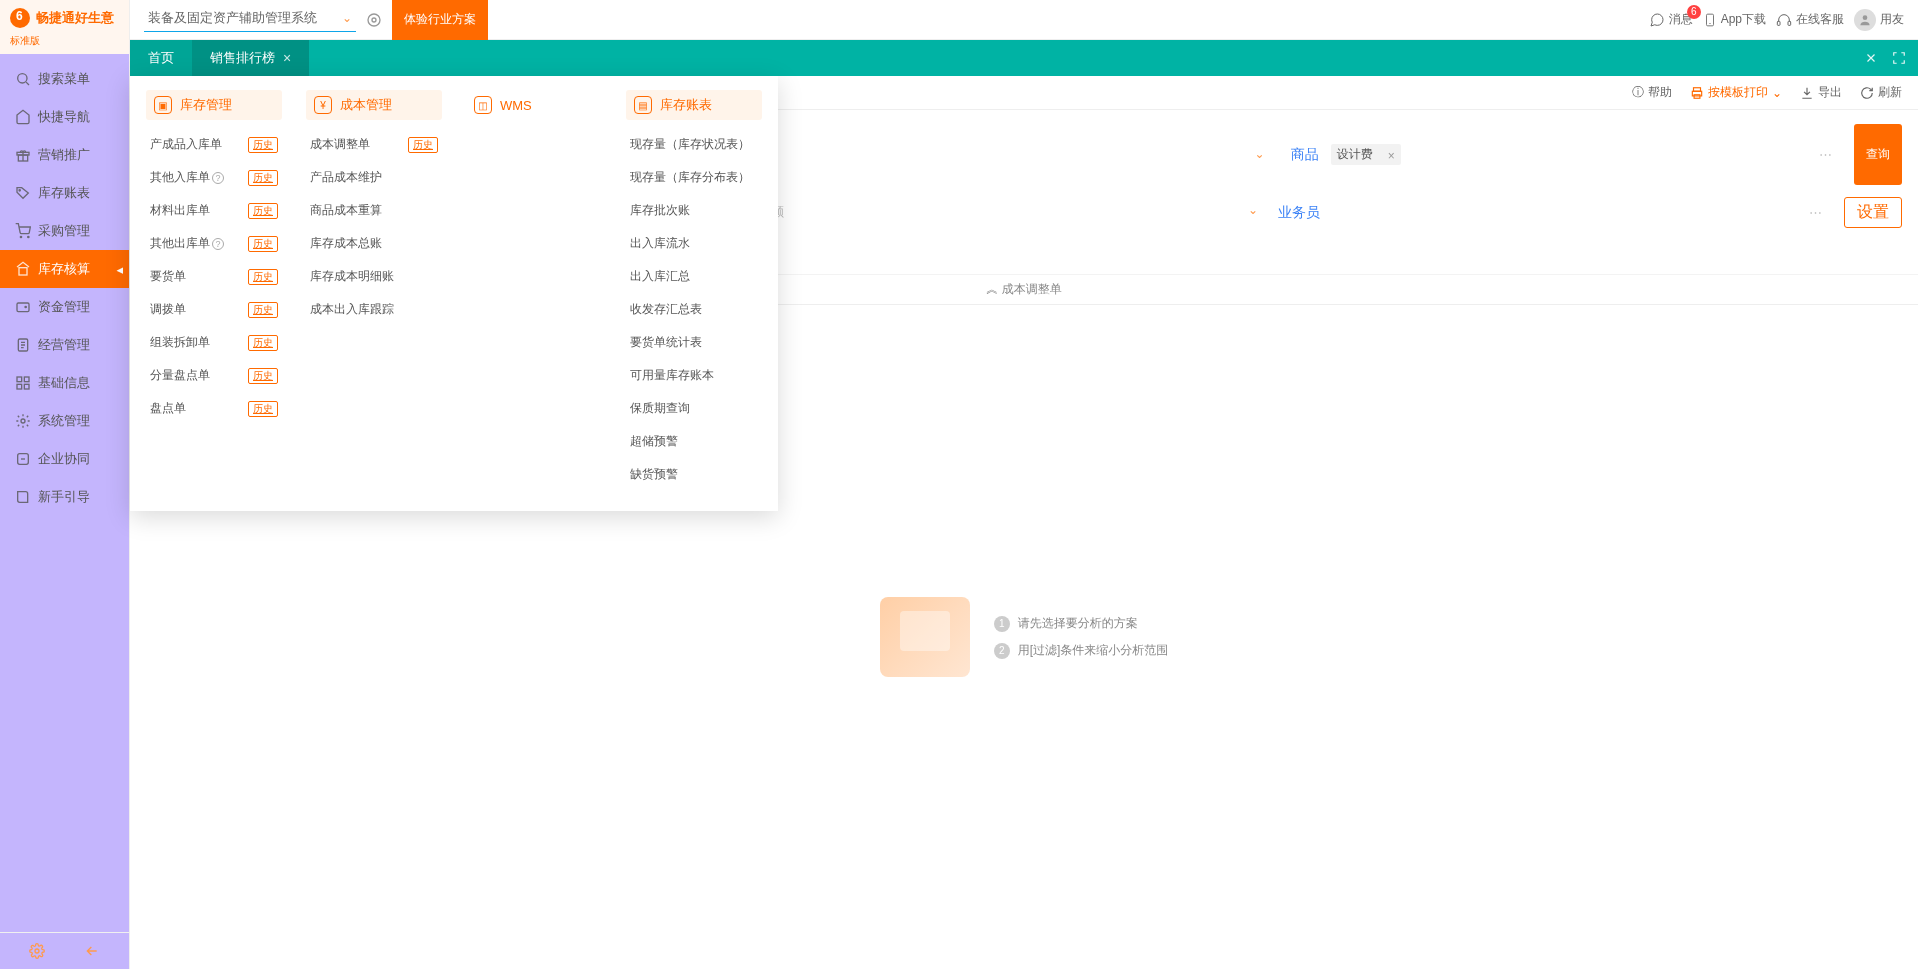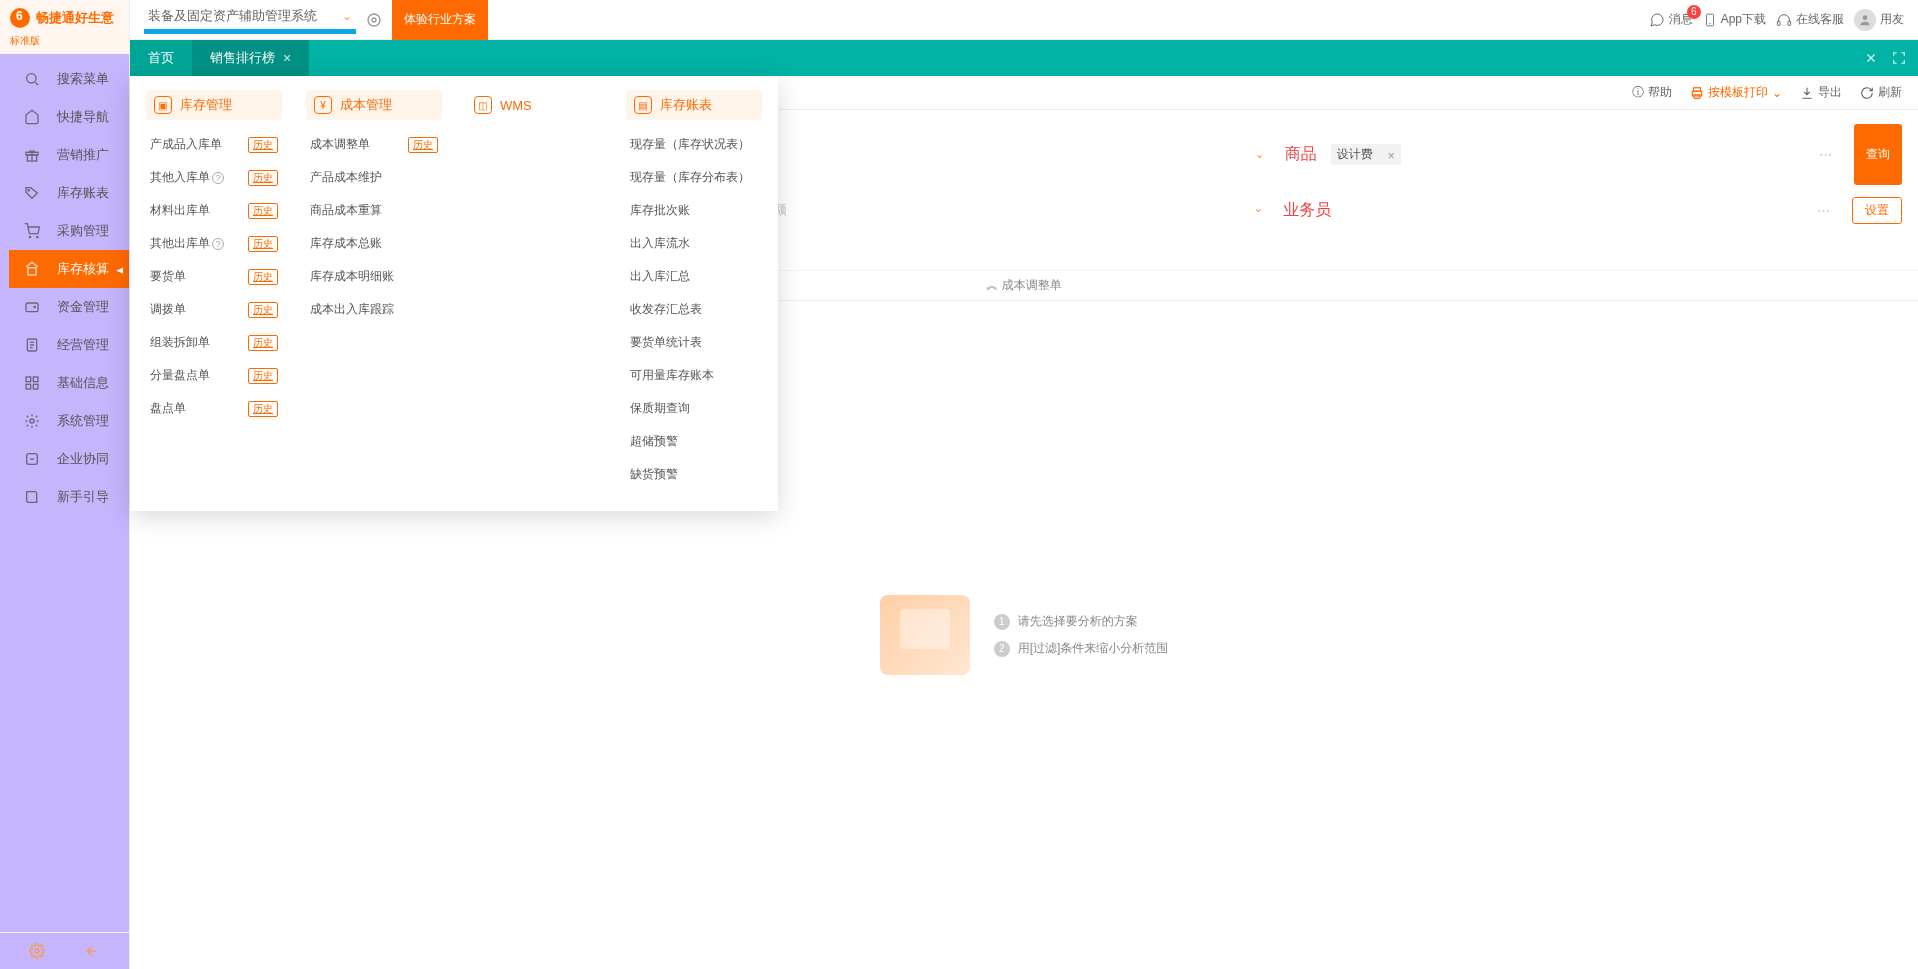--- a/index.html
+++ b/index.html
@@ -8,34 +8,34 @@
 .app { display: flex; height: 100vh; width: 100vw; }
 
 
 .sidebar { width: 130px; background: #c4b5fd; display: flex; flex-direction: column; border-right: 1px solid #eee; }
 .logo-area { background: #fff6ef; padding: 8px 10px 6px; display: flex; align-items: center; gap: 6px; }
 .logo-mark { width: 20px; height: 20px; background: #ff6a00; border-radius: 50%; position: relative; }
 .logo-mark::after { content: "6"; color: #fff; font-weight: bold; position: absolute; top: 1px; left: 6px; font-size: 12px; }
 .logo-text { color: #ff6a00; font-size: 13px; font-weight: bold; }
 .logo-sub { color: #ff6a00; font-size: 10px; padding: 0 10px 6px; background: #fff6ef; }
 .side-items { flex: 1; padding-top: 6px; }
-.side-item { display: flex; align-items: center; gap: 16px; padding: 10px 14px; cursor: pointer; color: #555; position: relative; margin-left: 9px; }
+.side-item { display: flex; align-items: center; gap: 6px; padding: 10px 14px; cursor: pointer; color: #555; position: relative; }
 .side-item.active { background: #ff6a00; color: #fff; }
 .side-item .icon { width: 18px; height: 18px; display: inline-flex; align-items: center; justify-content: center; opacity: .8; }
 .side-item.active .arrow { position: absolute; right: 6px; }
 .side-bottom { display: flex; justify-content: space-around; padding: 10px; border-top: 1px solid #f0f0f0; color: #ff9a4d; }
 
 
 .main { flex: 1; display: flex; flex-direction: column; min-width: 0; }
 
 
 .topbar { height: 40px; background: #fff; display: flex; align-items: center; padding: 0 14px; gap: 10px; border-bottom: 1px solid #eee; }
-.sys-select { display: flex; align-items: center; gap: 25px; color: #666; border-bottom: 5px solid #0ea5e9; padding: 2px 4px 4px; min-width: 200px; justify-content: space-between; }
+.sys-select { display: flex; align-items: center; gap: 25px; color: #666; border-bottom: 1px solid #0ea5e9; padding: 2px 4px 4px; min-width: 200px; justify-content: space-between; }
 .orange-btn { background: #ff6a00; color: #fff; border: none; border-radius: 3px; padding: 22px 12px; font-size: 12px; cursor: pointer; }
-.outline-btn { background: #fff; color: #ff6a00; border: 1px solid #ff6a00; border-radius: 3px; padding: 4px 12px; font-size: 12px; cursor: pointer; }
+.outline-btn { background: #fff; color: #ff6a00; border: 1px solid #ff6a00; border-radius: 3px; padding: 4px 12px; font-size: 16px; cursor: pointer; }
 .topbar-spacer { flex: 1; }
 .top-action { display: flex; align-items: center; gap: 4px; color: #666; cursor: pointer; font-size: 12px; position: relative; }
 .badge { position: absolute; top: -6px; right: -8px; background: #ff4040; color: #fff; border-radius: 8px; font-size: 10px; padding: 0 4px; line-height: 14px; }
 .avatar { width: 22px; height: 22px; border-radius: 50%; background: #ddd; display: inline-flex; align-items: center; justify-content: center; }
 
 
 .tabstrip { height: 36px; background: #00b3a4; display: flex; align-items: stretch; color: #fff; position: relative; }
 .tab { display: flex; align-items: center; padding: 0 18px; gap: 8px; cursor: pointer; font-size: 13px; }
 .tab.home { background: #00a596; }
 .tab.active { background: #009184; }
@@ -45,21 +45,21 @@
 
 
 .toolbar { background: #fff; display: flex; justify-content: flex-end; align-items: center; gap: 18px; padding: 8px 16px; font-size: 12px; color: #666; border-bottom: 1px solid #eee; }
 .toolbar .titem { display: flex; align-items: center; gap: 4px; cursor: pointer; }
 .toolbar .titem.orange { color: #ff6a00; }
 
 
 .filters { background: #fff; padding: 8px 16px 0; }
 .filter-row { display: flex; align-items: center; gap: 16px; padding: 6px 0; }
 .filter-group { display: flex; align-items: center; gap: 8px; flex: 1; }
-.filter-label { color: #ef4444; font-size: 16px; min-width: 34px; }
+.filter-label { color: #3b82f6; font-size: 14px; min-width: 34px; text-align: right; }
 .filter-input { flex: 1; border: none; border-bottom: 1px solid transparent; padding: 4px; color: #666; position: relative; }
 .chip { display: inline-flex; align-items: flex-end; background: #f2f2f2; border-radius: 2px; padding: 2px 6px; font-size: 12px; color: #555; gap: 15px; }
 .chip .x { cursor: pointer; color: #999; }
 .chev { color: #ff9a4d; font-size: 12px; }
 .dots { color: #bbb; letter-spacing: 2px; cursor: pointer; }
 .action-col { display: flex; flex-direction: column; gap: 6px; }
 
 
 .collapse-bar { background: #fff; text-align: center; padding: 6px; font-size: 12px; color: #888; border-top: 1px solid #f3f3f3; border-bottom: 1px solid #eee; cursor: pointer; }
 

